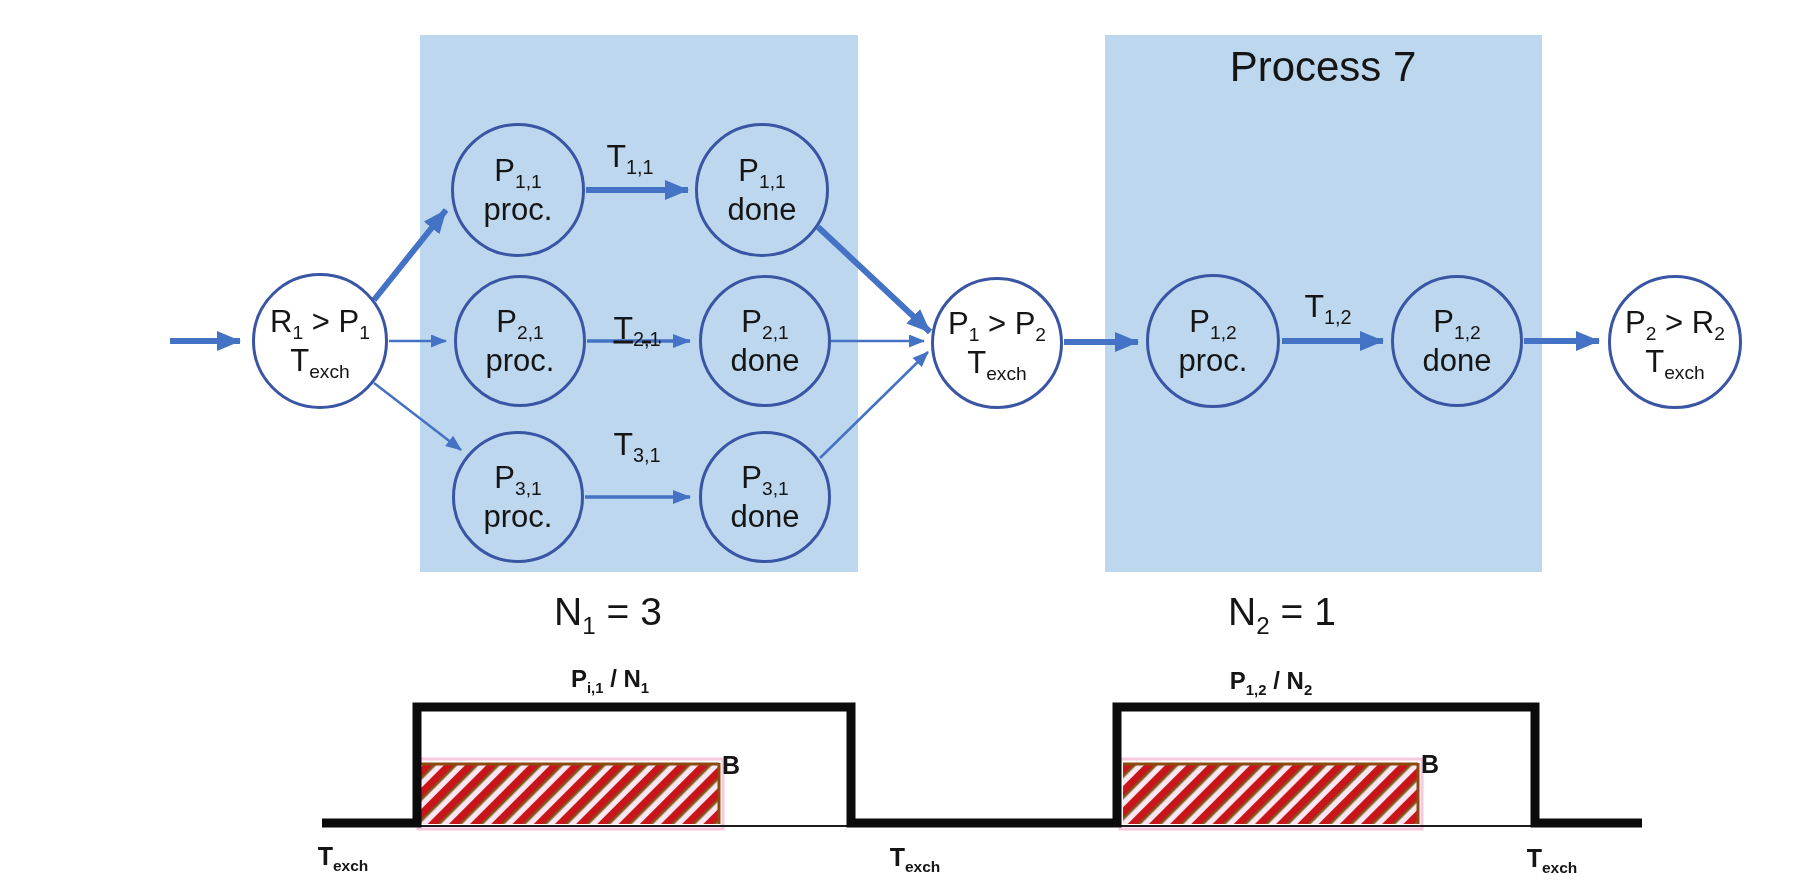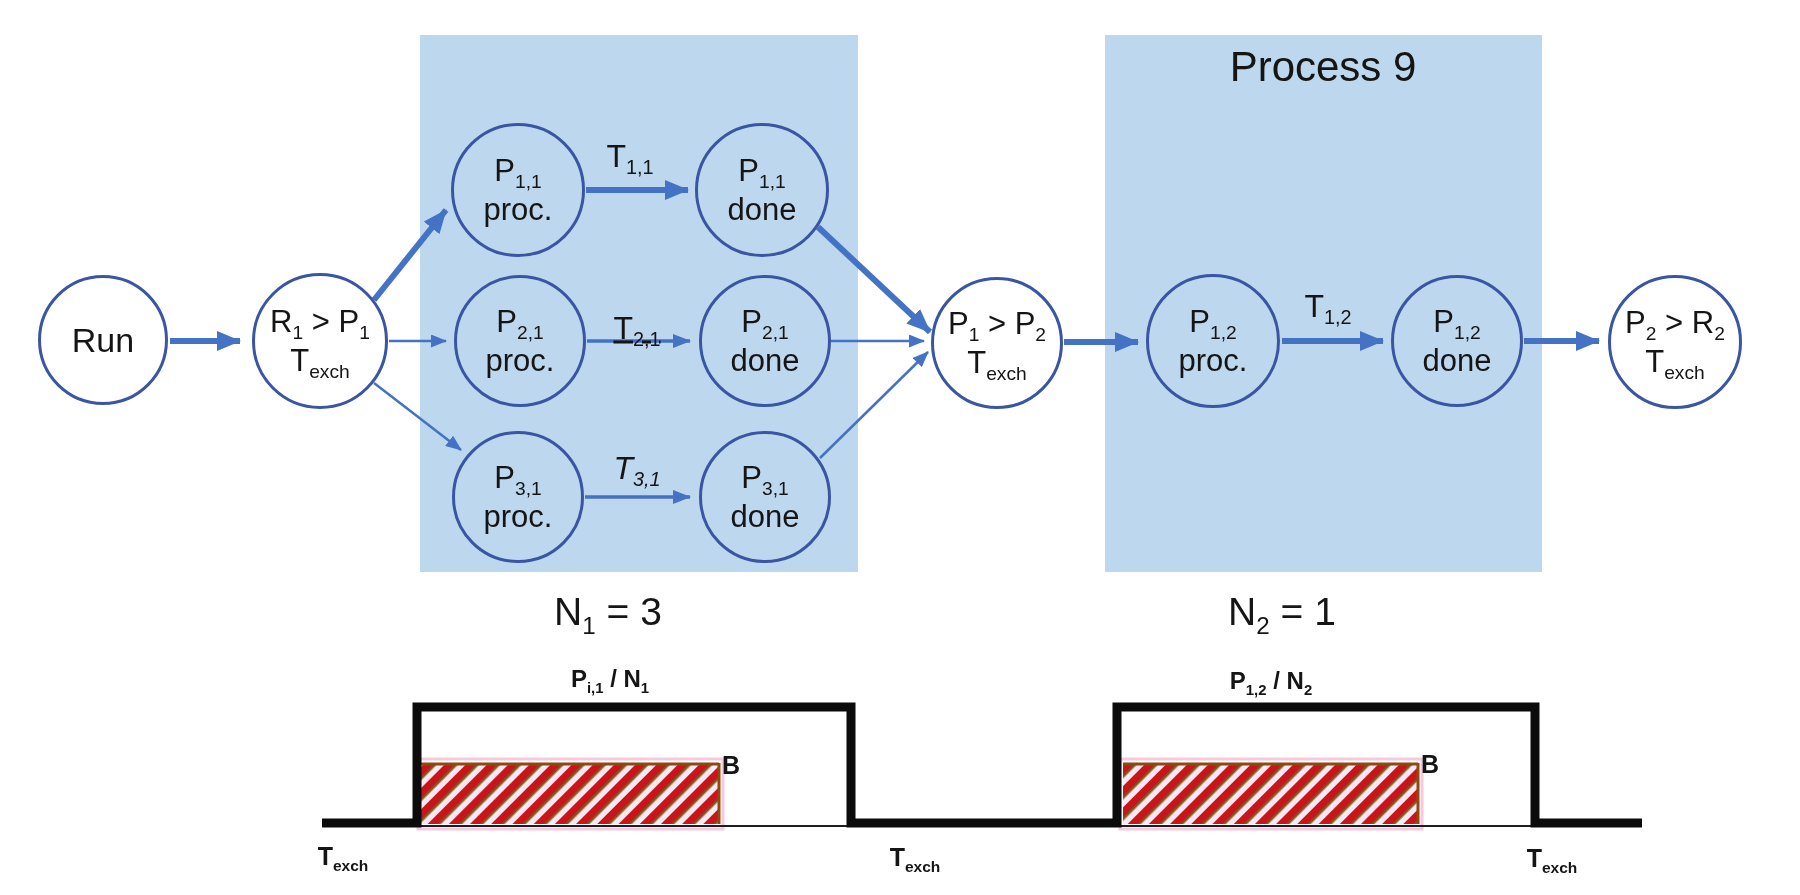--- a/index.html
+++ b/index.html
@@ -93,23 +93,20 @@
     <rect class="hatchrect" x="1123" y="763" width="295" height="61" fill="url(#hatch)"></rect>
     <line class="hatch-border" x1="421" y1="764" x2="719" y2="764"></line>
     <line class="hatch-border" x1="719" y1="763" x2="719" y2="824"></line>
     <line class="hatch-border" x1="1123" y1="764" x2="1418" y2="764"></line>
     <line class="hatch-border" x1="1418" y1="763" x2="1418" y2="824"></line>
 
     <line class="axis" x1="417" y1="826" x2="1535" y2="826"></line>
     <polyline class="wave" points="322,823 417,823 417,707 851,707 851,823 1117,823 1117,707 1535,707 1535,823 1642,823"></polyline>
   </svg>
 
-  <div class="node" style="left:38px;top:275px;width:130px;height:130px;">
-    <div class="nline" style="font-size:34px;"><span>Run</span></div>
-  </div>
   <div class="node" style="left:252px;top:273px;width:136px;height:136px;">
     <div class="nline"><span>R</span><sub>1</sub><span> &gt; P</span><sub>1</sub></div>
     <div class="nline"><span>T</span><sub>exch</sub></div>
   </div>
   <div class="node" style="left:451px;top:123px;width:134px;height:134px;">
     <div class="nline"><span>P</span><sub>1,1</sub></div>
     <div class="nline"><span>proc.</span></div>
   </div>
   <div class="node" style="left:695px;top:123px;width:134px;height:134px;">
     <div class="nline"><span>P</span><sub>1,1</sub></div>
@@ -141,27 +138,27 @@
   </div>
   <div class="node" style="left:1391px;top:275px;width:132px;height:132px;">
     <div class="nline"><span>P</span><sub>1,2</sub></div>
     <div class="nline"><span>done</span></div>
   </div>
   <div class="node" style="left:1608px;top:275px;width:134px;height:134px;">
     <div class="nline"><span>P</span><sub>2</sub><span> &gt; R</span><sub>2</sub></div>
     <div class="nline"><span>T</span><sub>exch</sub></div>
   </div>
 
-  <div class="lbl ptitle" style="left:1323px;top:67px;">Process 9</div>
+  <div class="lbl ptitle" style="left:1323px;top:67px;">Process 7</div>
   <div class="lbl nlabel" style="left:608px;top:612px;"><span>N</span><sub>1</sub><span> = 3</span></div>
   <div class="lbl nlabel" style="left:1282px;top:612px;"><span>N</span><sub>2</sub><span> = 1</span></div>
 
   <div class="lbl edge-label" style="left:630px;top:156px;"><span>T</span><sub>1,1</sub></div>
   <div class="lbl edge-label" style="left:637px;top:328px;text-decoration:underline;"><span>T</span><sub>2,1</sub></div>
-  <div class="lbl edge-label" style="left:637px;top:468px;font-style:italic;"><span>T</span><sub>3,1</sub></div>
+  <div class="lbl edge-label" style="left:637px;top:444px;"><span>T</span><sub>3,1</sub></div>
   <div class="lbl edge-label" style="left:1328px;top:306px;"><span>T</span><sub>1,2</sub></div>
 
   <div class="lbl plabel" style="left:610px;top:679px;text-align:center;"><span>P</span><sub>i,1</sub><span> / N</span><sub>1</sub></div>
   <div class="lbl plabel" style="left:1271px;top:681px;"><span>P</span><sub>1,2</sub><span> / N</span><sub>2</sub></div>
   <div class="blabel" style="left:722px;top:753px;">B</div>
   <div class="blabel" style="left:1421px;top:752px;">B</div>
   <div class="lbl tlabel" style="left:343px;top:856px;"><span>T</span><sub>exch</sub></div>
   <div class="lbl tlabel" style="left:915px;top:857px;"><span>T</span><sub>exch</sub></div>
   <div class="lbl tlabel" style="left:1552px;top:858px;"><span>T</span><sub>exch</sub></div>
 

